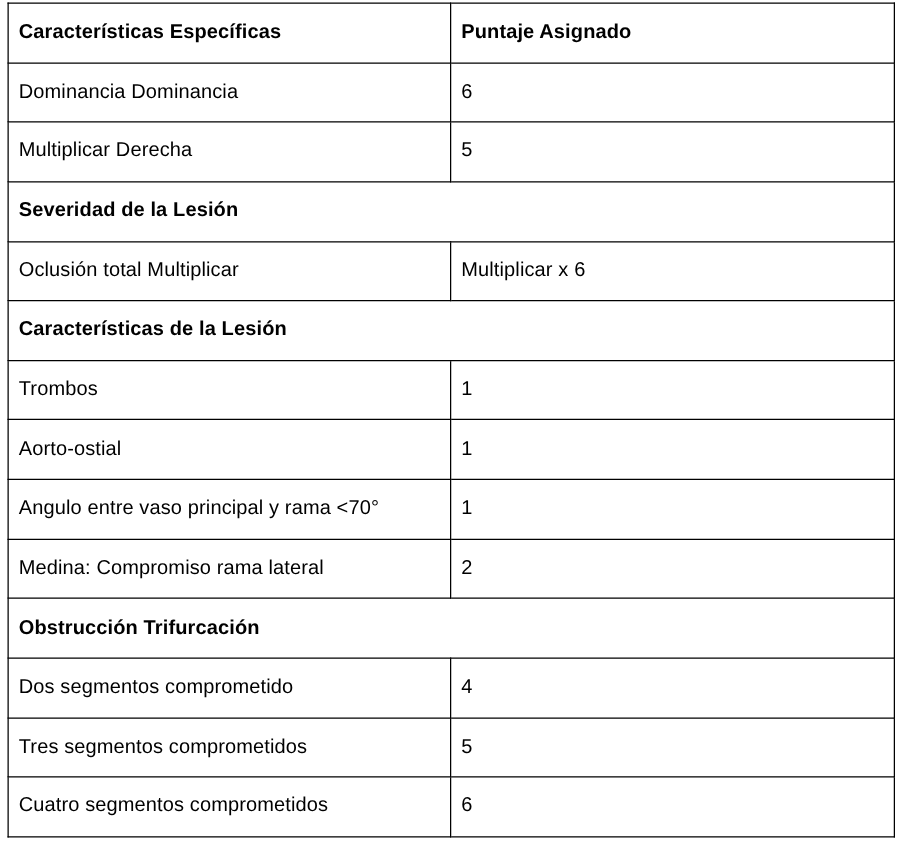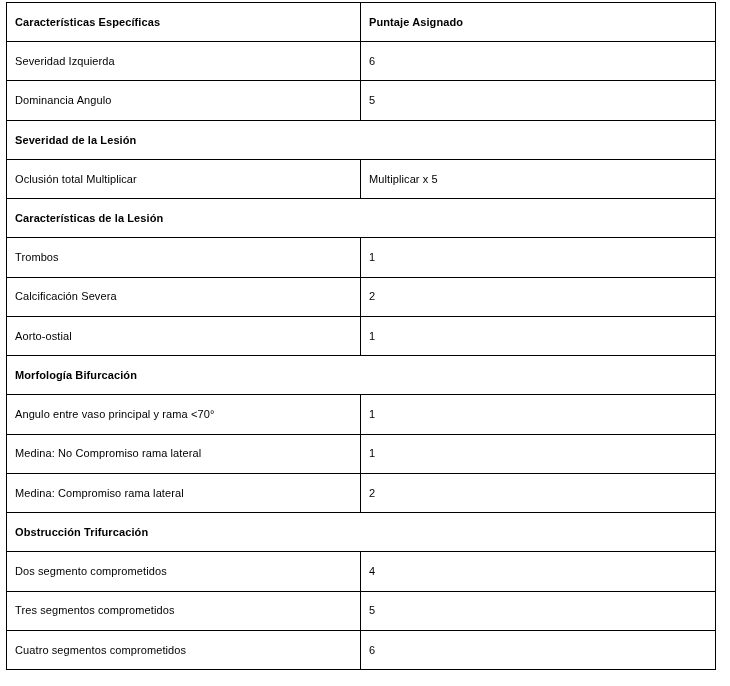--- a/index.html
+++ b/index.html
@@ -35,21 +35,21 @@
   table.score-table col.col-score   { width: 355px; }
 
   table.score-table tr {
     height: 31.8px;
   }
 
   table.score-table td {
     border: 1px solid #000000;
     padding: 0 0 0 8px;
     vertical-align: middle;
-    font-size: 11px;
+    font-size: 16px;
     line-height: 1.15;
     letter-spacing: 0.1px;
     white-space: nowrap;
     background: #ffffff;
   }
 
   
   tr.header-row td {
     font-weight: bold;
   }
@@ -72,69 +72,58 @@
     <colgroup>
       <col class="col-feature">
       <col class="col-score">
     </colgroup>
     <tbody id="score-table-body">
         <tr class="header-row">
           <td class="feature-cell">Características Específicas</td>
           <td class="score-cell">Puntaje Asignado</td>
         </tr>
         <tr class="data-row">
-          <td class="feature-cell">Severidad Izquierda</td>
+          <td class="feature-cell">Dominancia Dominancia</td>
           <td class="score-cell">6</td>
         </tr>
         <tr class="data-row">
-          <td class="feature-cell">Dominancia Angulo</td>
+          <td class="feature-cell">Multiplicar Derecha</td>
           <td class="score-cell">5</td>
         </tr>
         <tr class="section-row">
           <td colspan="2">Severidad de la Lesión</td>
         </tr>
         <tr class="data-row">
           <td class="feature-cell">Oclusión total Multiplicar</td>
-          <td class="score-cell">Multiplicar x 5</td>
+          <td class="score-cell">Multiplicar x 6</td>
         </tr>
         <tr class="section-row">
           <td colspan="2">Características de la Lesión</td>
         </tr>
         <tr class="data-row">
           <td class="feature-cell">Trombos</td>
           <td class="score-cell">1</td>
         </tr>
         <tr class="data-row">
-          <td class="feature-cell">Calcificación Severa</td>
-          <td class="score-cell">2</td>
-        </tr>
-        <tr class="data-row">
           <td class="feature-cell">Aorto-ostial</td>
           <td class="score-cell">1</td>
         </tr>
-        <tr class="section-row">
-          <td colspan="2">Morfología Bifurcación</td>
-        </tr>
         <tr class="data-row">
           <td class="feature-cell">Angulo entre vaso principal y rama &lt;70°</td>
-          <td class="score-cell">1</td>
-        </tr>
-        <tr class="data-row">
-          <td class="feature-cell">Medina: No Compromiso rama lateral</td>
           <td class="score-cell">1</td>
         </tr>
         <tr class="data-row">
           <td class="feature-cell">Medina: Compromiso rama lateral</td>
           <td class="score-cell">2</td>
         </tr>
         <tr class="section-row">
           <td colspan="2">Obstrucción Trifurcación</td>
         </tr>
         <tr class="data-row">
-          <td class="feature-cell">Dos segmento comprometidos</td>
+          <td class="feature-cell">Dos segmentos comprometido</td>
           <td class="score-cell">4</td>
         </tr>
         <tr class="data-row">
           <td class="feature-cell">Tres segmentos comprometidos</td>
           <td class="score-cell">5</td>
         </tr>
         <tr class="data-row">
           <td class="feature-cell">Cuatro segmentos comprometidos</td>
           <td class="score-cell">6</td>
         </tr>

